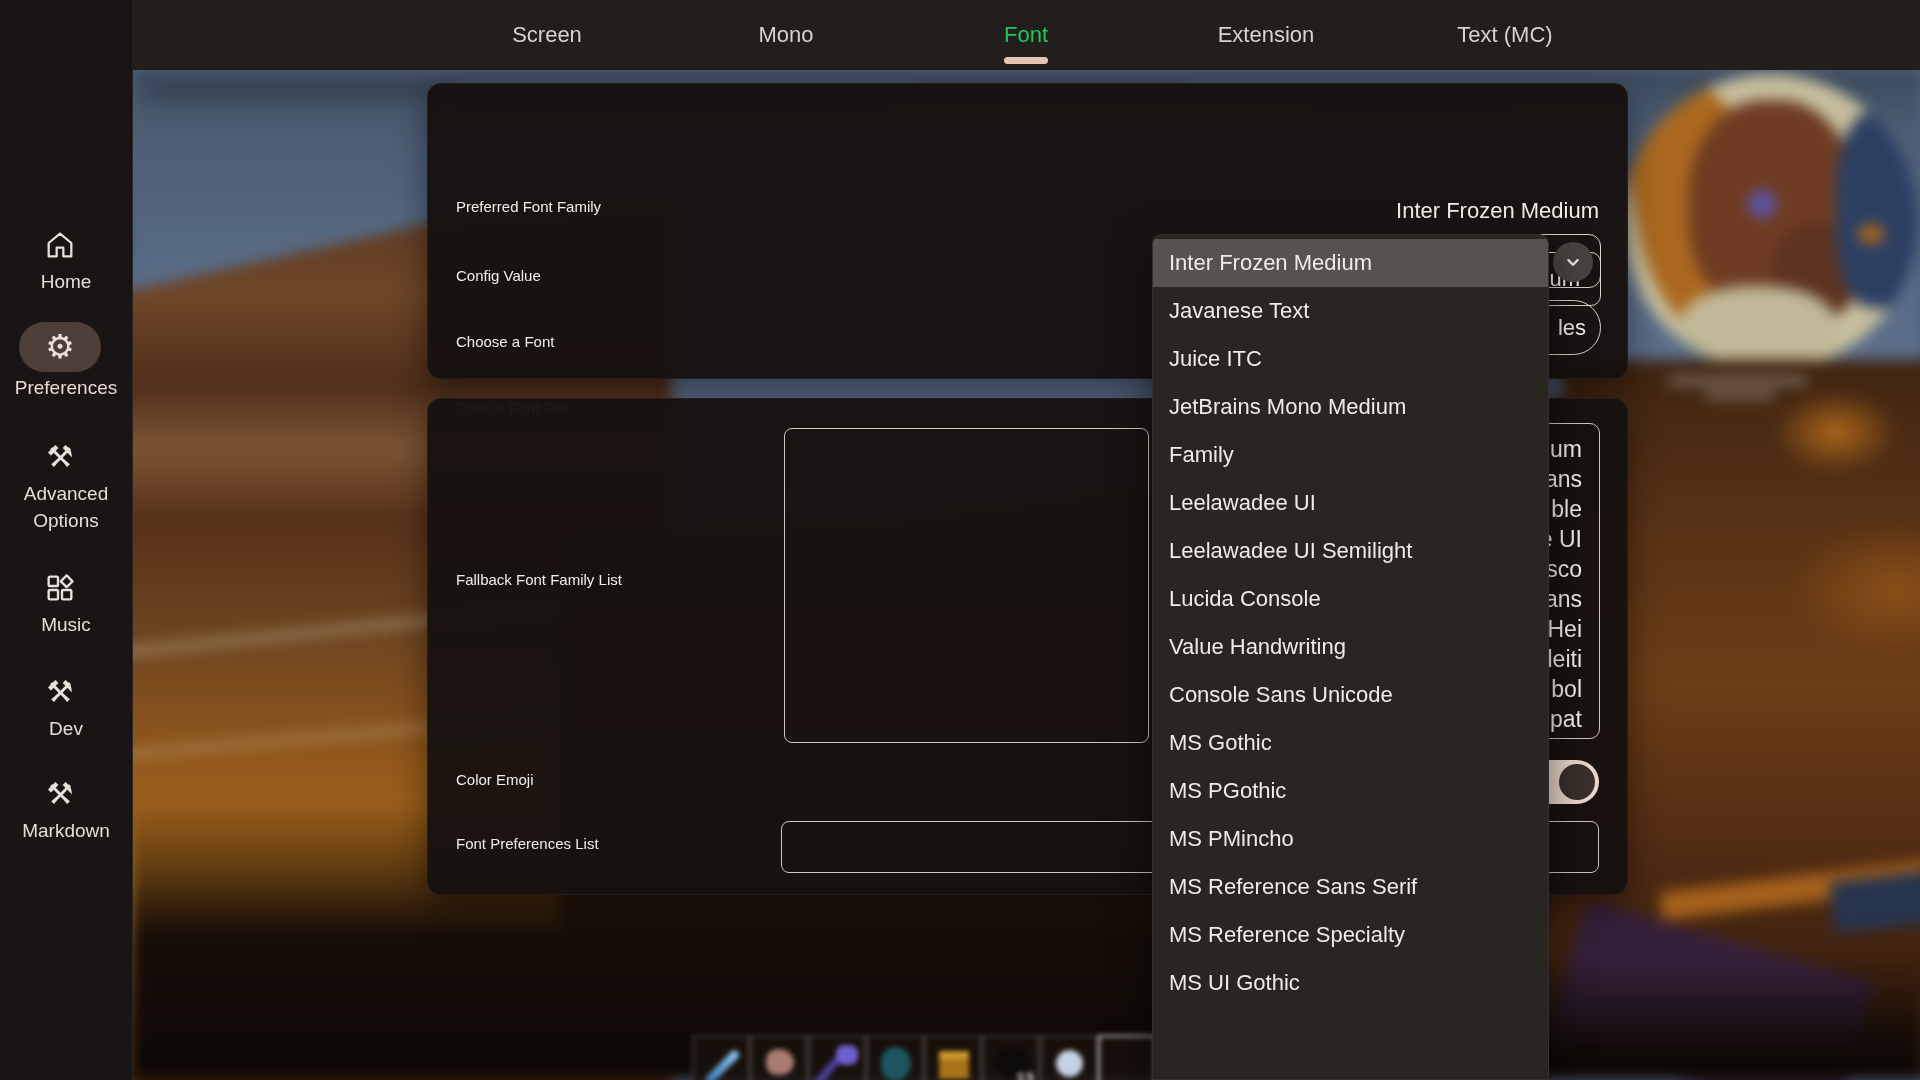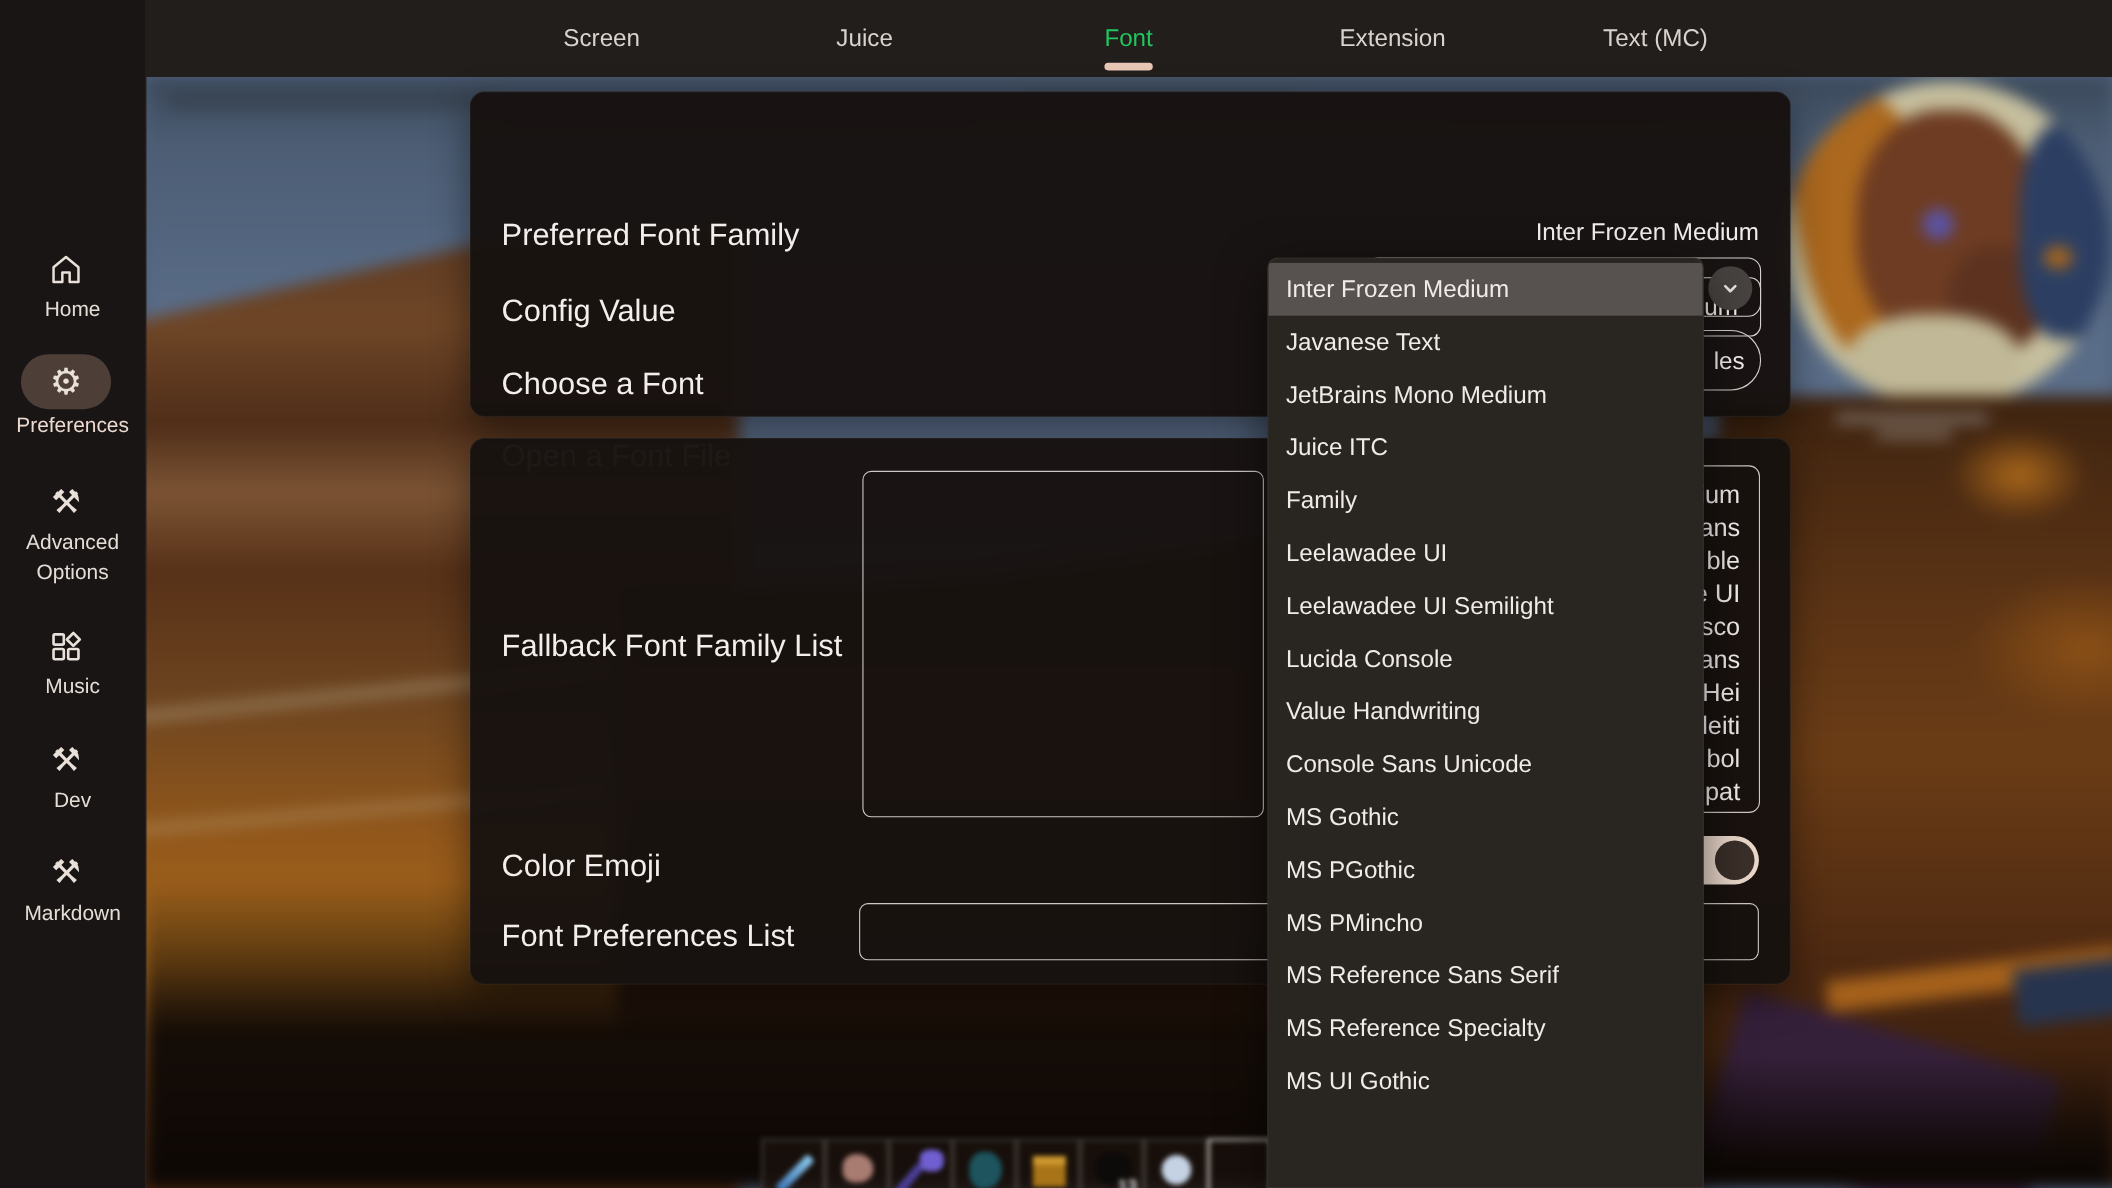--- a/index.html
+++ b/index.html
@@ -59,21 +59,21 @@
   
   #topbar{position:absolute;left:132px;top:0;width:1788px;height:70px;background:#211e1c;z-index:6;}
   .tab{position:absolute;top:0;width:160px;height:70px;display:flex;align-items:center;justify-content:center;font-size:22px;color:#d9d2cd;cursor:default;}
   .tab.active{color:#22c55e;}
   .tab-underline{position:absolute;bottom:6px;left:50%;margin-left:-22px;width:44px;height:7px;border-radius:4px;background:#e9c7b6;}
 
   
   .panel{position:absolute;background:rgba(23,18,15,.97);border:1px solid rgba(255,255,255,.05);border-radius:14px;box-shadow:0 12px 34px rgba(0,0,0,.45);z-index:8;}
   #panel1{left:427px;top:83px;width:1199px;height:294px;}
   #panel2{left:427px;top:398px;width:1199px;height:495px;}
-  .rowlabel{position:absolute;left:28px;font-size:28px;color:#f2eeec;}
+  .rowlabel{position:absolute;left:28px;font-size:15px;color:#f2eeec;}
   .rowvalue{position:absolute;right:28px;font-size:22px;color:#f2eeec;}
   .btn-outline{position:absolute;box-sizing:border-box;border:1.5px solid #d7d2cd;border-radius:10px;display:flex;align-items:center;justify-content:center;font-size:22px;color:#f2eeec;background:transparent;cursor:pointer;}
   #config-btn{right:26px;top:168px;width:245px;height:54px;}
   #font-select{position:absolute;right:26px;top:150px;width:360px;height:54px;box-sizing:border-box;border:1.5px solid #d7d2cd;border-radius:12px;cursor:pointer;}
   #font-select .chev-circle{position:absolute;right:7px;top:7px;width:40px;height:40px;border-radius:50%;background:#474340;display:flex;align-items:center;justify-content:center;}
   #open-file-btn{right:26px;top:216px;width:170px;height:55px;border-radius:28px;justify-content:flex-end;padding-right:14px;}
   .boxfield{position:absolute;box-sizing:border-box;border:1.5px solid #cdc8c3;border-radius:8px;background:transparent;color:#f2eeec;font-size:22px;font-family:"Liberation Sans",sans-serif;}
   #fallback-textarea{left:356px;top:29px;width:365px;height:315px;resize:none;outline:none;padding:10px;}
   #fallback-listbox{left:739px;top:24px;width:433px;height:316px;border-radius:10px;padding:10px 17px;box-sizing:border-box;overflow:hidden;}
   .frag-line{font-size:23px;line-height:30px;color:#f2eeec;text-align:right;white-space:pre;}
@@ -177,21 +177,21 @@
     <div class="side-item" style="top: 773px;"><div class="side-icon">
         <span class="uni" style="font-size:30px">⚒</span>
       </div><div class="side-label" style="width: 132px;">Markdown</div></div>
   </nav>
 
 <header id="topbar">
     <div class="tab" style="left: 335px;">
       <span class="tab-label">Screen</span>
     </div>
     <div class="tab" style="left: 574px;">
-      <span class="tab-label">Juice</span>
+      <span class="tab-label">Mono</span>
     </div>
     <div class="tab active" style="left: 814px;">
       <span class="tab-label">Font</span>
       <div class="tab-underline"></div>
     </div>
     <div class="tab" style="left: 1054px;">
       <span class="tab-label">Extension</span>
     </div>
     <div class="tab" style="left: 1293px;">
       <span class="tab-label">Text (MC)</span>
@@ -239,22 +239,22 @@
       <div class="knob"></div>
     </div>
 
   <div class="rowlabel" style="top:436px">Font Preferences List</div>
   <input class="boxfield" id="registration-input" value="" style="">
 </section>
 
 <div id="dropdown">
     <div class="dd-item selected">Inter Frozen Medium</div>
     <div class="dd-item">Javanese Text</div>
+    <div class="dd-item">Juice ITC</div>
     <div class="dd-item">JetBrains Mono Medium</div>
-    <div class="dd-item">Juice ITC</div>
     <div class="dd-item">Family</div>
     <div class="dd-item">Leelawadee UI</div>
     <div class="dd-item">Leelawadee UI Semilight</div>
     <div class="dd-item">Lucida Console</div>
     <div class="dd-item">Value Handwriting</div>
     <div class="dd-item">Console Sans Unicode</div>
     <div class="dd-item">MS Gothic</div>
     <div class="dd-item">MS PGothic</div>
     <div class="dd-item">MS PMincho</div>
     <div class="dd-item">MS Reference Sans Serif</div>

